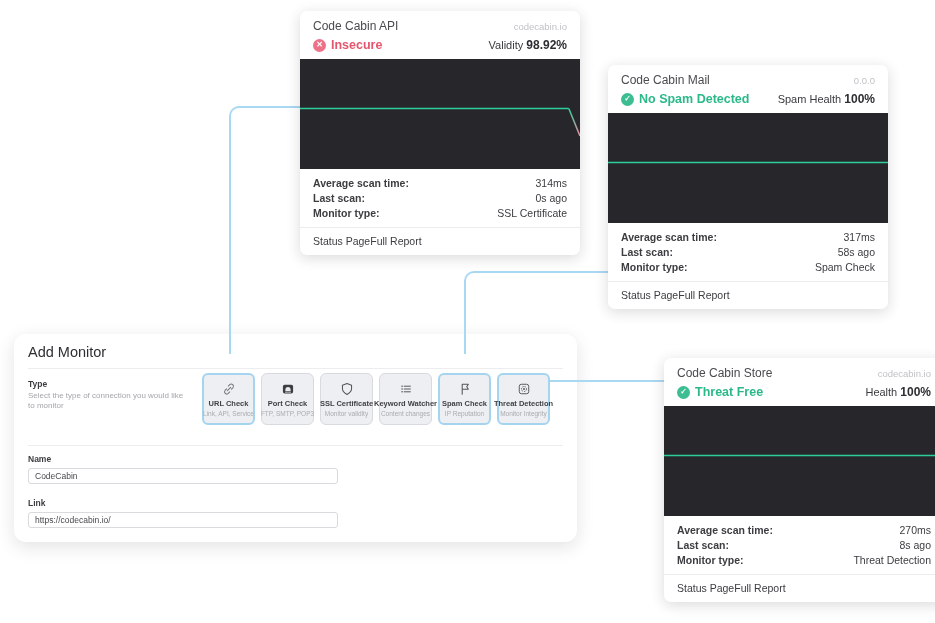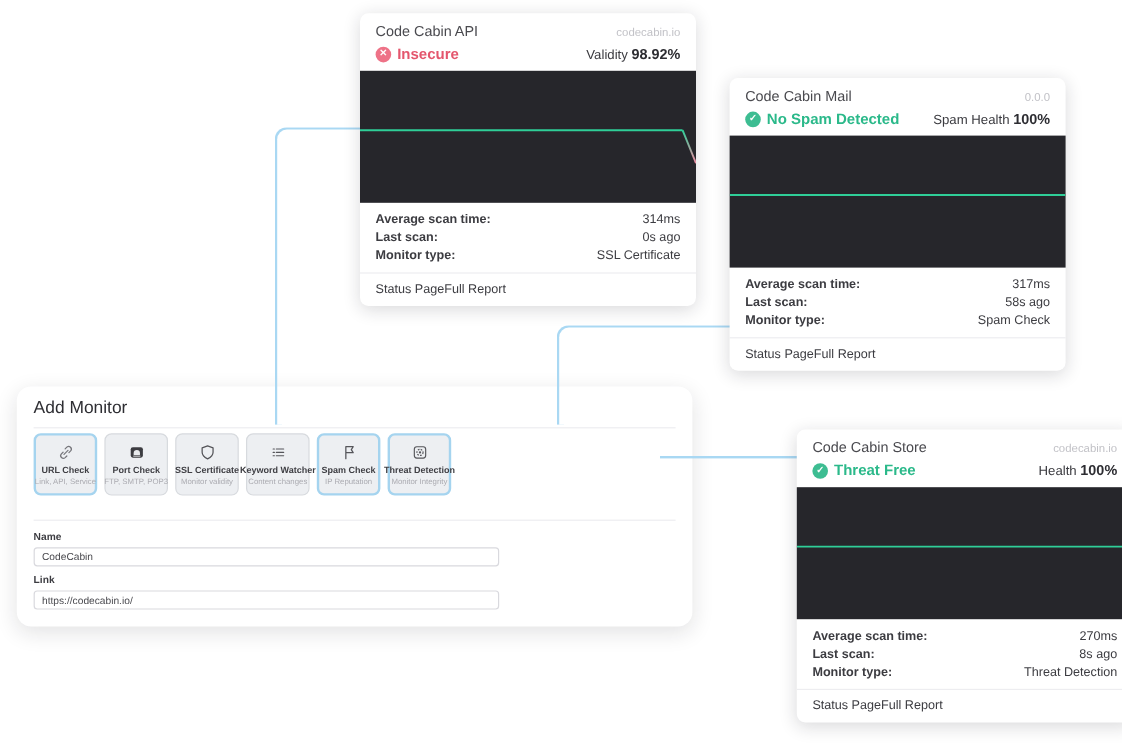--- a/index.html
+++ b/index.html
@@ -40,44 +40,44 @@
   .chart svg{display:block;width:100%;height:100%;}
 
   .details{padding:7px 13px 6px;}
   .d-row{display:flex;justify-content:space-between;font-size:10.5px;line-height:15px;color:#3c3c41;}
   .d-label{font-weight:600;}
   .card-footer{border-top:1px solid #ededf0;padding:7px 13px 8px;display:flex;
     justify-content:flex-start;font-size:10.5px;color:#3c3c41;}
   .card-footer a{color:#3c3c41;text-decoration:none;cursor:pointer;}
 
   
-  .panel{position:absolute;left:14px;top:322px;width:563px;z-index:1;background:#fff;
+  .panel{position:absolute;left:14px;top:334px;width:563px;z-index:1;background:#fff;
     border-radius:12px;box-shadow:0 5px 18px rgba(25,25,35,.12);box-sizing:border-box;padding-bottom:14px;}
   .panel-title{margin:0;padding:10px 14px 8px;font-size:14.5px;font-weight:400;color:#2e2e33;}
   .divider{height:1px;background:#ededf0;margin:0 14px;}
   .section{display:flex;align-items:flex-start;padding:4px 14px 0;}
   .sec-left{width:174px;flex:none;padding-top:6px;}
   .sec-label{font-size:8.5px;font-weight:700;color:#3c3c41;}
   .sec-desc{font-size:8px;color:#a6a6ac;margin-top:2px;max-width:160px;line-height:1.3;}
   .type-section{padding-bottom:20px;}
   .tiles{display:flex;gap:6px;}
   .tile{width:53px;height:52px;box-sizing:border-box;background:#edeff2;border:1px solid #d7dade;
     border-radius:6px;display:flex;flex-direction:column;align-items:center;justify-content:center;
     gap:2px;cursor:pointer;text-align:center;}
   .tile.selected{border:2px solid #a5d4ef;}
   .tile-icon{height:15px;display:flex;align-items:center;}
   .tile-icon svg{width:14px;height:14px;display:block;}
   .tile-name{font-size:7.5px;font-weight:700;color:#3f3f44;white-space:nowrap;}
   .tile-sub{font-size:6.5px;color:#ababb1;white-space:nowrap;}
   .monitor-section{padding-top:8px;}
   .fields{flex:1;}
-  .field{margin-bottom:6px;}
+  .field{margin-bottom:14px;}
   .field:last-child{margin-bottom:0;}
   .field-label{font-size:8.5px;font-weight:700;color:#3c3c41;margin-bottom:4px;}
-  .field-input{display:block;width:388px;height:16px;box-sizing:border-box;border:1px solid #d9d9de;
+  .field-input{display:block;width:310px;height:16px;box-sizing:border-box;border:1px solid #d9d9de;
     border-radius:3px;font-size:8.5px;color:#4a4a4f;padding:0 6px;font-family:"Liberation Sans",sans-serif;
     background:#fff;outline:none;}
 </style>
 </head>
 <body>
 
 <div class="stage">
 
   <div class="connector conn-a"></div>
   <div class="connector conn-b"></div>
@@ -216,20 +216,24 @@
       <a>Status Page</a>
       <a>Full Report</a>
     </div>
   </div>
 
   <div class="panel">
     <h1 class="panel-title">Add Monitor</h1>
     <div class="divider"></div>
 
     <div class="section type-section">
+      <div class="sec-left">
+        <div class="sec-label">Type</div>
+        <div class="sec-desc">Select the type of connection you would like to monitor</div>
+      </div>
       <div class="tiles">
 
         <div class="tile selected">
           <span class="tile-icon">
             <svg viewBox="0 0 16 16">
                 <g fill="none" stroke="#77777c" stroke-width="1.2" stroke-linecap="round">
               <path d="M6.1 9.9 L9.9 6.1"></path>
               <path d="M7.2 4.6 L8.8 3 a2.55 2.55 0 0 1 3.6 3.6 L10.8 8.2"></path>
               <path d="M8.8 11.4 L7.2 13 a2.55 2.55 0 0 1 -3.6 -3.6 L5.2 7.8"></path>
             </g>

